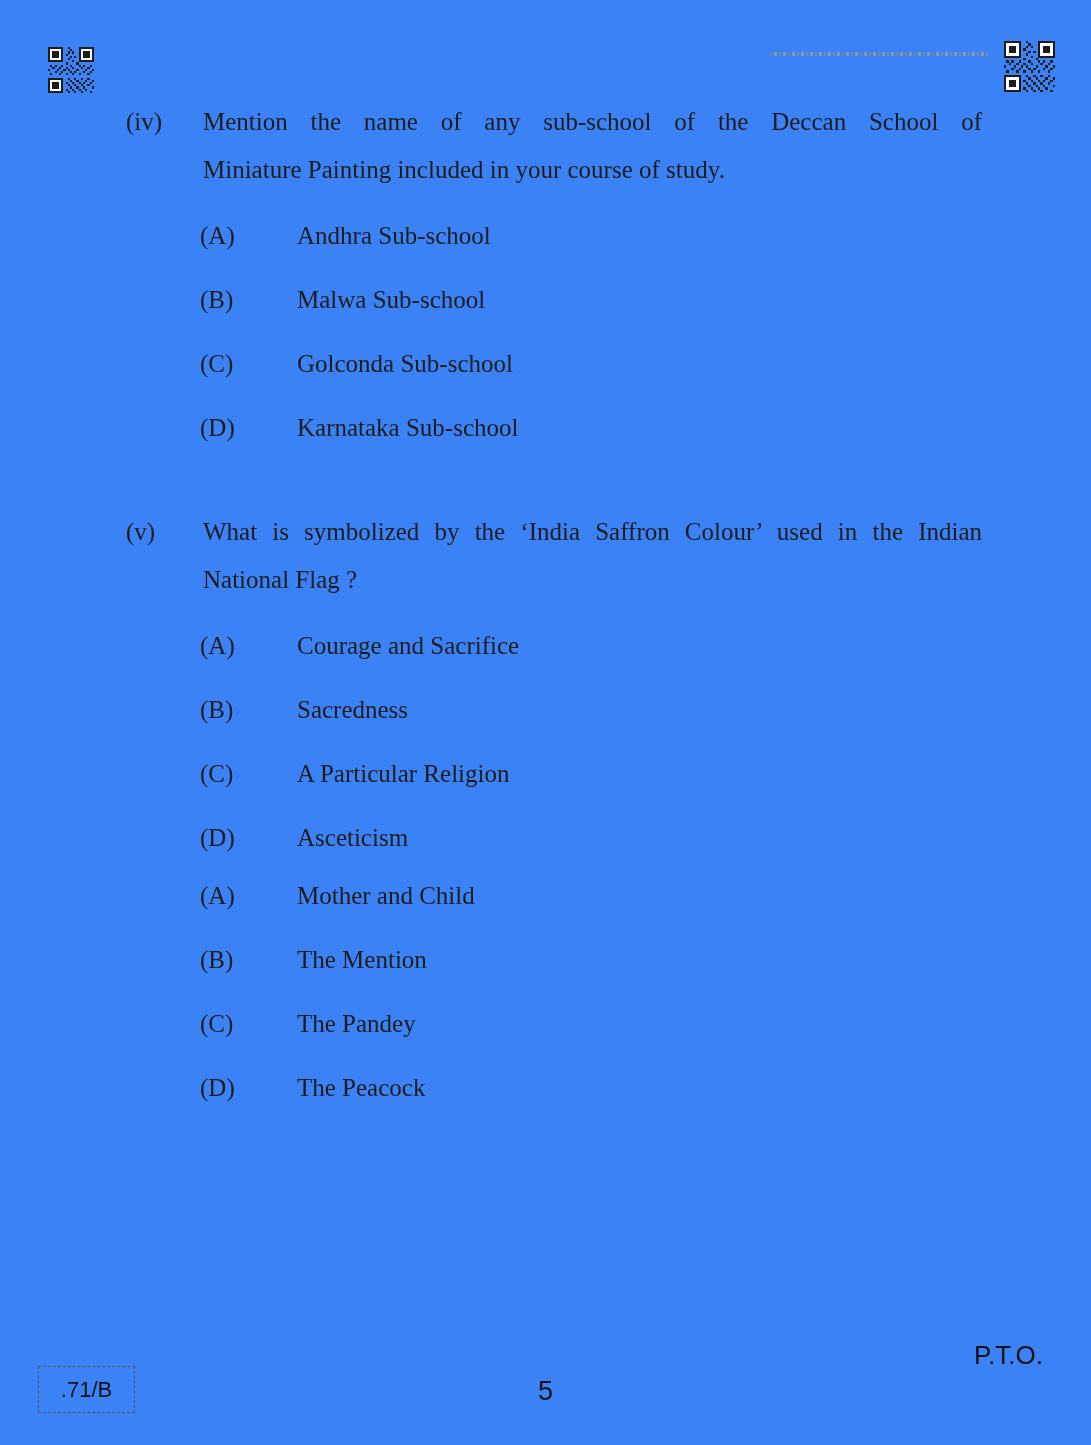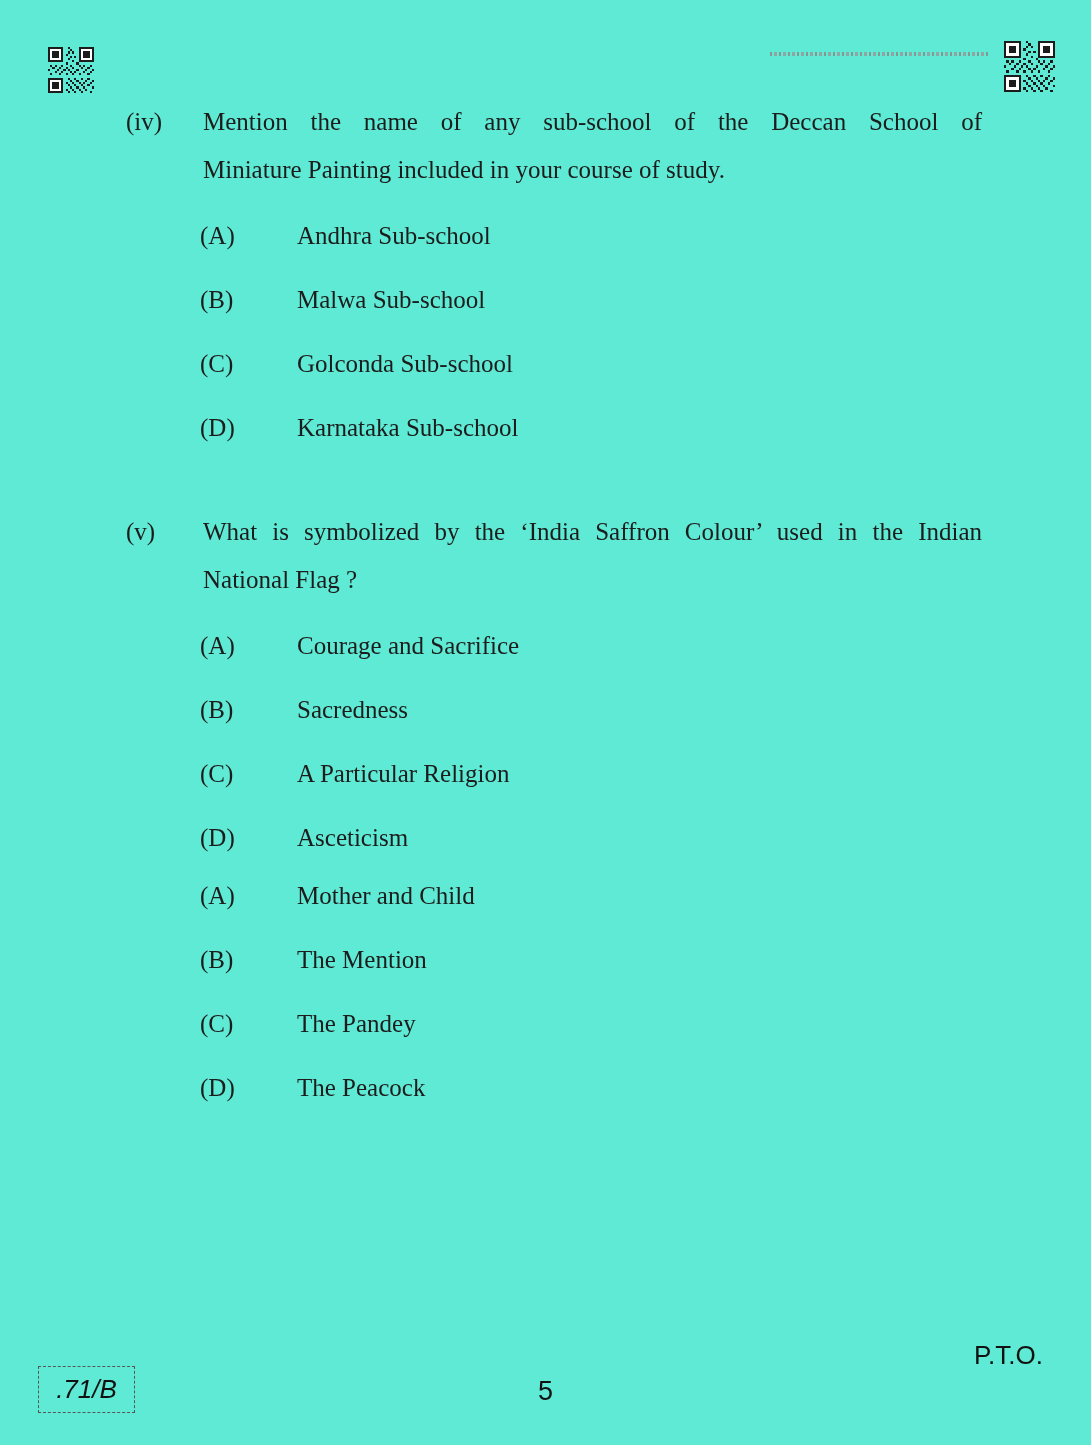--- a/index.html
+++ b/index.html
@@ -1,20 +1,20 @@
 <!DOCTYPE html>
 <html><head>
 <meta charset="utf-8">
 <style>
   html,body { margin:0; padding:0; background:#e8e8e8; }
   .page {
     position:relative;
     width:1091px; height:1445px;
     margin:0 auto;
-    background:#5eead4;
+    background:#3b82f6;
     color:#1c1c1c;
     font-family:"Liberation Serif", serif;
     overflow:hidden;
   }
 
   
   .qr { position:absolute; }
   .qr-left  { left:48px;  top:47px;  width:46px; height:46px; }
   .qr-right { left:1004px; top:41px; width:51px; height:51px; }
   .microtext {
@@ -37,21 +37,21 @@
   .option { display:flex; margin-left:74px; margin-top:32px; font-size:25px; line-height:32px; }
   .option.first { margin-top:26px; }
   .opt-letter { flex:none; width:77px; }
   .opt-text { white-space:nowrap;margin-left:20px; }
 
   
   .footer-code-box {
     position:absolute; left:38px; top:1366px; width:95px; height:45px;
     border:1.5px dashed #555;
     display:flex; align-items:center; justify-content:center;
-    font-family:"Liberation Sans", sans-serif; font-size:26px; color:#111;font-style:italic;
+    font-family:"Liberation Sans", sans-serif; font-size:22px; color:#111;
   }
   .footer-page {
     position:absolute; left:0; top:1376px; width:1091px;
     text-align:center;
     font-family:"Liberation Sans", sans-serif; font-size:27px; color:#111;
   }
   .footer-pto {
     position:absolute; right:48px; top:1340px;
     font-family:"Liberation Sans", sans-serif; font-size:26px; color:#111;
   }

